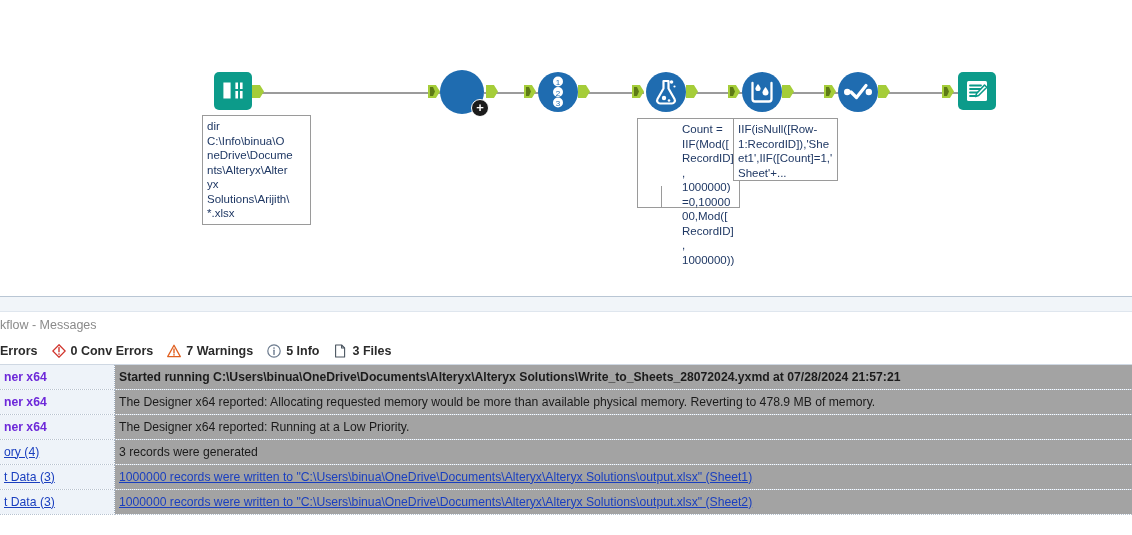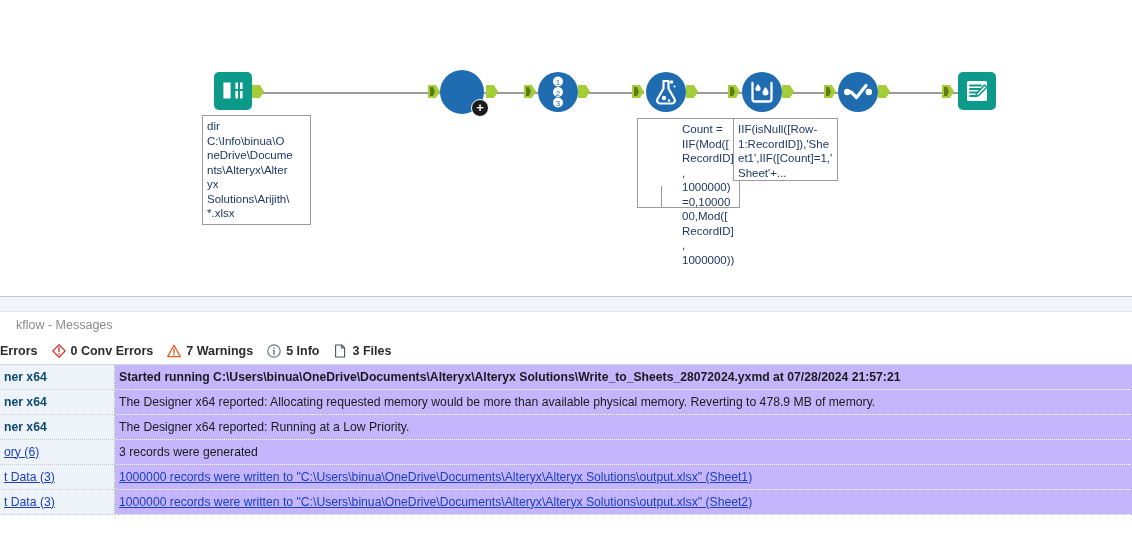--- a/index.html
+++ b/index.html
@@ -56,46 +56,46 @@
 
   
   .results{
     position:absolute;left:0;top:296px;width:1132px;height:239px;
     background:#ffffff;border-top:1px solid #b9c6d4;box-sizing:border-box;
   }
   .res-tabbar{
     height:14px;background:#f1f5f9;border-bottom:1px solid #dfe6ee;
   }
   .res-title{
-    height:26px;display:flex;align-items:center;padding-left:16px;
+    height:26px;display:flex;align-items:center;padding-left:0;
     font-size:12.5px;color:#5a5a5a;background:#ffffff;
   }
   .res-title .t-muted{color:#8a8a8a;}
   .res-toolbar{
     height:26px;display:flex;align-items:center;gap:14px;
     border-bottom:1px solid #cfd8e3;background:#ffffff;font-size:12.5px;color:#2b2b2b;
   }
   .tool-item{display:flex;align-items:center;gap:5px;white-space:nowrap;font-weight:bold;}
   .ico{width:14px;height:14px;display:inline-block;flex:0 0 auto;}
 
   table.msgs{border-collapse:collapse;width:1132px;table-layout:fixed;font-size:12.2px;}
   table.msgs td{
     border-bottom:1px dotted #b6c2d0;padding:2px 4px 3px 4px;
     white-space:nowrap;overflow:hidden;color:#1b1b1b;vertical-align:middle;
     height:19px;
   }
   td.c-tool{
     width:106px;border-right:1px dotted #9fb0c4;padding-left:0;
     background:#eef3f9;
   }
-  td.c-msg{background:#c4b5fd;padding-left:8px;}
+  td.c-msg{background:#a3a3a3;padding-left:8px;}
   .bold{font-weight:bold;}
   a.lnk{color:#1a3fbf;text-decoration:underline;cursor:pointer;}
   .toolname{color:#1a3fbf;text-decoration:underline;cursor:pointer;}
-  .toolplain{color:#0c4a6e;font-weight:bold;}
+  .toolplain{color:#6d28d9;font-weight:bold;}
 </style>
 </head>
 <body>
 
 <div class="app">
 
   <div class="canvas">
 
     <div class="conn" style="left:252px;top:92px;width:190px;"></div>
     <div class="conn" style="left:484px;top:92px;width:60px;"></div>
@@ -288,21 +288,21 @@
         </tr>
         <tr>
           <td class="c-tool"><span class="toolplain">ner x64</span></td>
           <td class="c-msg"><span>The Designer x64 reported: Allocating requested memory would be more than available physical memory. Reverting to 478.9 MB of memory.</span></td>
         </tr>
         <tr>
           <td class="c-tool"><span class="toolplain">ner x64</span></td>
           <td class="c-msg"><span>The Designer x64 reported: Running at a Low Priority.</span></td>
         </tr>
         <tr>
-          <td class="c-tool"><span class="toolname">ory (6)</span></td>
+          <td class="c-tool"><span class="toolname">ory (4)</span></td>
           <td class="c-msg"><span>3 records were generated</span></td>
         </tr>
         <tr>
           <td class="c-tool"><span class="toolname">t Data (3)</span></td>
           <td class="c-msg"><a class="lnk">1000000 records were written to "C:\Users\binua\OneDrive\Documents\Alteryx\Alteryx Solutions\output.xlsx" (Sheet1)</a></td>
         </tr>
         <tr>
           <td class="c-tool"><span class="toolname">t Data (3)</span></td>
           <td class="c-msg"><a class="lnk">1000000 records were written to "C:\Users\binua\OneDrive\Documents\Alteryx\Alteryx Solutions\output.xlsx" (Sheet2)</a></td>
         </tr>

